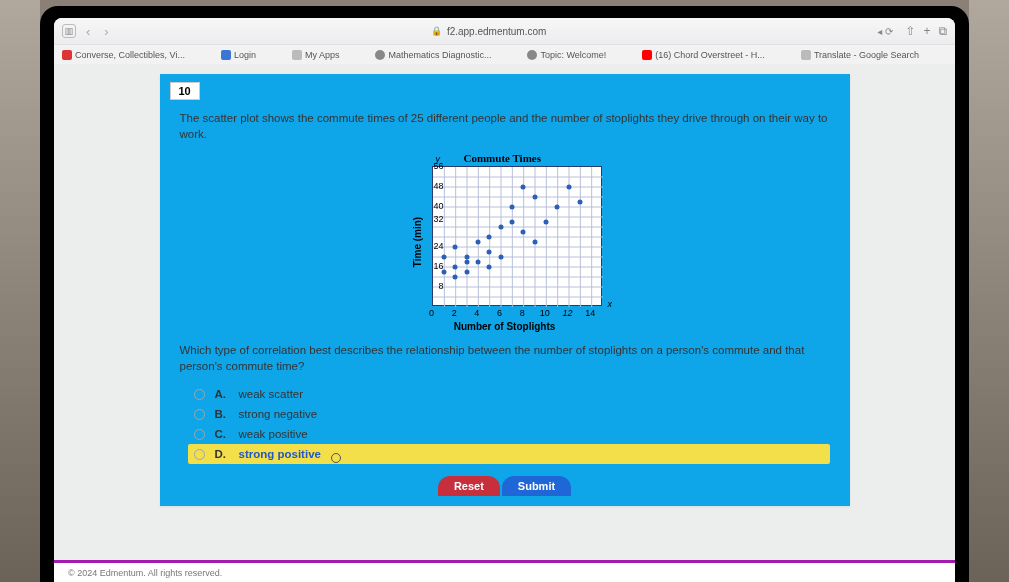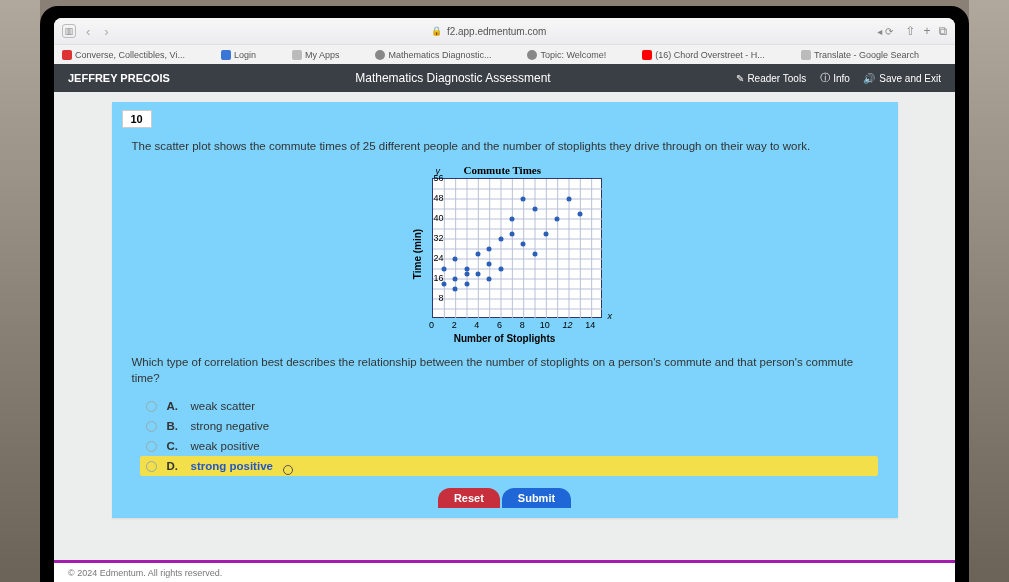--- a/index.html
+++ b/index.html
@@ -30,21 +30,21 @@
   .bm .fav.red{background:#d33;} .bm .fav.blue{background:#3a76d6;} .bm .fav.gray{background:#bbb;}
   .bm .fav.spin{background:#888;border-radius:50%;} .bm .fav.yt{background:#f00;}
   
   .app-header { height:28px; background:#3a3f46; color:#fff; display:flex; align-items:center; font-size:11px; padding:0 14px; }
   .app-header .name { font-weight:600; }
   .app-header .title { flex:1; text-align:center; font-size:12px; }
   .app-header .tools { display:flex; gap:14px; font-size:10px; align-items:center;}
   .app-header .tools span { display:flex; align-items:center; gap:3px;}
   
   .stage { flex:1; background:#eceded; overflow:auto; padding:10px 0 0 0;}
-  .card { width:786px; margin:0 auto; background:#7dd3fc; padding:0 0 10px 0; box-shadow:0 1px 2px rgba(0,0,0,.08);}
+  .card { width:690px; margin:0 auto; background:#0ea5e9; padding:0 0 10px 0; box-shadow:0 1px 2px rgba(0,0,0,.08);}
   .qnum { display:inline-block; border:1px solid #ccc; padding:2px 8px; font-size:11px; font-weight:600; margin:8px 0 0 10px; background:#fff;}
   .qtext { font-size:11.5px; color:#333; padding:10px 20px 6px 20px; line-height:1.4;}
   .qtext2 { font-size:11.5px; color:#333; padding:8px 20px 10px 20px; line-height:1.4;}
   
   .chartwrap { display:flex; justify-content:center; padding:4px 0 2px 0;}
   .chart { position:relative; width:230px; height:180px; }
   .chart-title { position:absolute; top:0; left:74px; font-size:11px; font-weight:700;font-family:Liberation Serif, serif; }
   .ylab { position:absolute; left:2px; top:50%; transform:translateY(-50%) rotate(-90deg); transform-origin:center; font-size:10px; font-weight:700; }
   .xlab { position:absolute; bottom:0; left:0; right:0; text-align:center; font-size:10px; font-weight:700; }
   .plot { position:absolute; left:42px; top:14px; width:170px; height:140px; border:1.5px solid #2b3a6b; background:#fff;}
@@ -125,29 +125,20 @@
         <div class="bm">
           <span class="fav yt"></span>
           <span>(16) Chord Overstreet - H...</span>
         </div>
         <div class="bm">
           <span class="fav gray"></span>
           <span>Translate - Google Search</span>
         </div>
       </div>
 
-  <div class="app-header">
-    <span class="name">JEFFREY PRECOIS</span>
-    <span class="title">Mathematics Diagnostic Assessment</span>
-    <div class="tools">
-      <span>✎ <span>Reader Tools</span></span>
-      <span>ⓘ <span>Info</span></span>
-      <span>🔊 <span>Save and Exit</span></span>
-    </div>
-  </div>
 
   <div class="stage">
     <div class="card">
       <div class="qnum">10</div>
       <div class="qtext">The scatter plot shows the commute times of 25 different people and the number of stoplights they drive through on their way to work.</div>
 
       <div class="chartwrap">
         <div class="chart">
           <div class="ylett">y</div>
           <div class="chart-title">Commute Times</div>
@@ -207,21 +198,21 @@
                 <div class="pt" style="left: 124.667px; top: 40px;"></div>
                 <div class="pt" style="left: 136px; top: 20px;"></div>
                 <div class="pt" style="left: 147.333px; top: 35px;"></div>
               </div>
           <div class="xlett">x</div>
           <div class="xlab">Number of Stoplights</div>
           <div id="ticks">
                 <div class="ytick" style="top: 134px;">8</div>
                 <div class="ytick" style="top: 114px;">16</div>
                 <div class="ytick" style="top: 94px;">24</div>
-                <div class="ytick" style="top: 74px;">32</div>
+                <div class="ytick" style="top: 67px;">32</div>
                 <div class="ytick" style="top: 54px;">40</div>
                 <div class="ytick" style="top: 34px;">48</div>
                 <div class="ytick" style="top: 14px;">56</div>
                 <div class="xtick" style="left: 42px;">0</div>
                 <div class="xtick" style="left: 64.6667px;">2</div>
                 <div class="xtick" style="left: 87.3333px;">4</div>
                 <div class="xtick" style="left: 110px;">6</div>
                 <div class="xtick" style="left: 132.667px;">8</div>
                 <div class="xtick" style="left: 155.333px;">10</div>
                 <div class="xtick" style="left: 178px; font-style: italic;">12</div>

